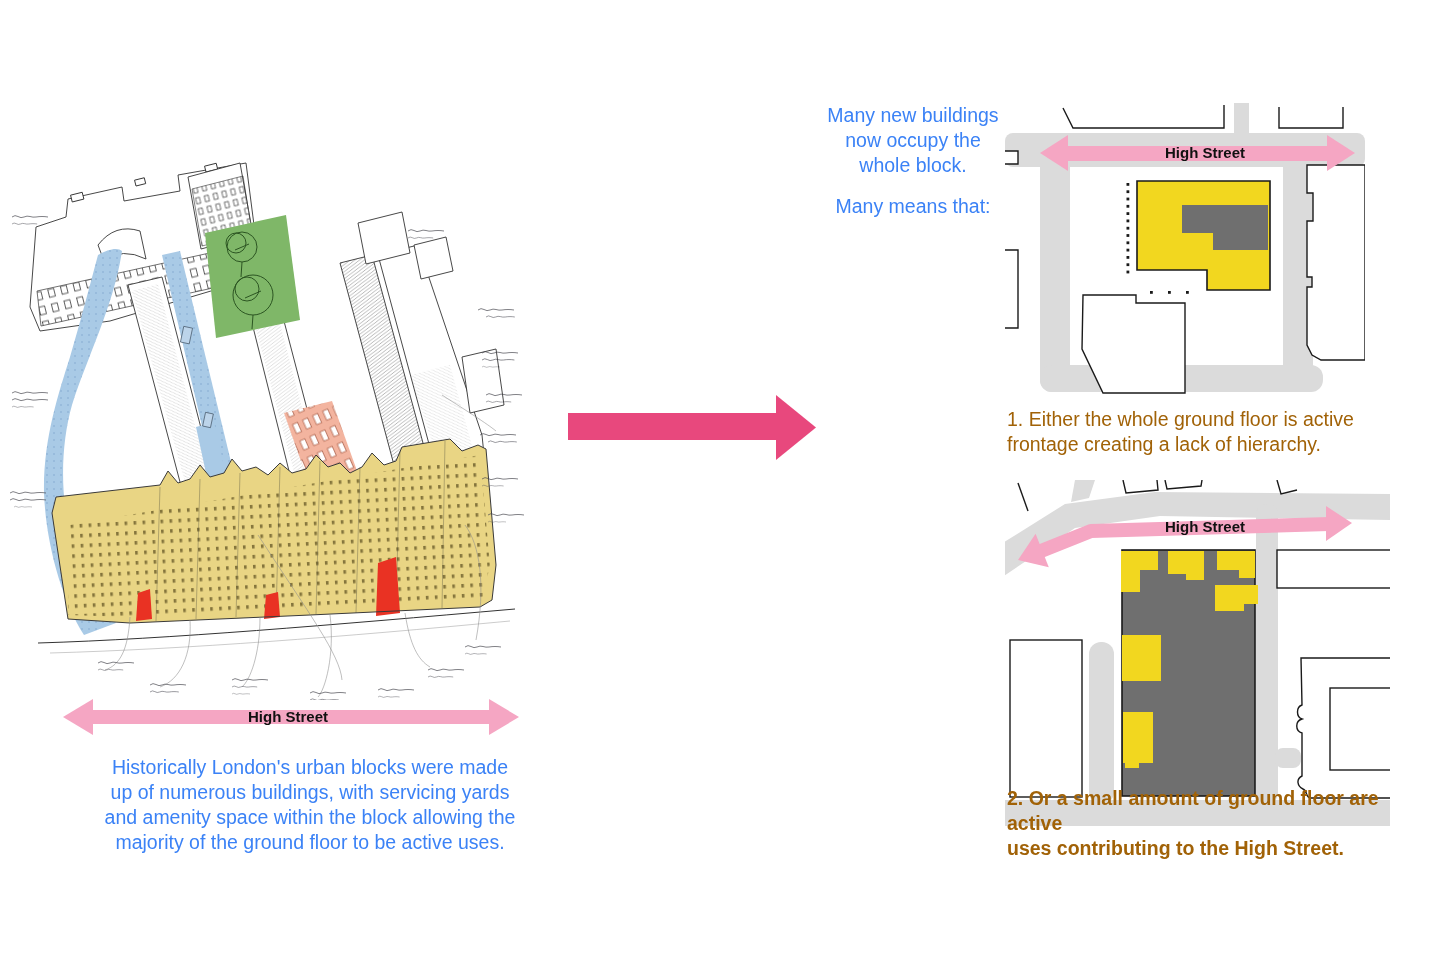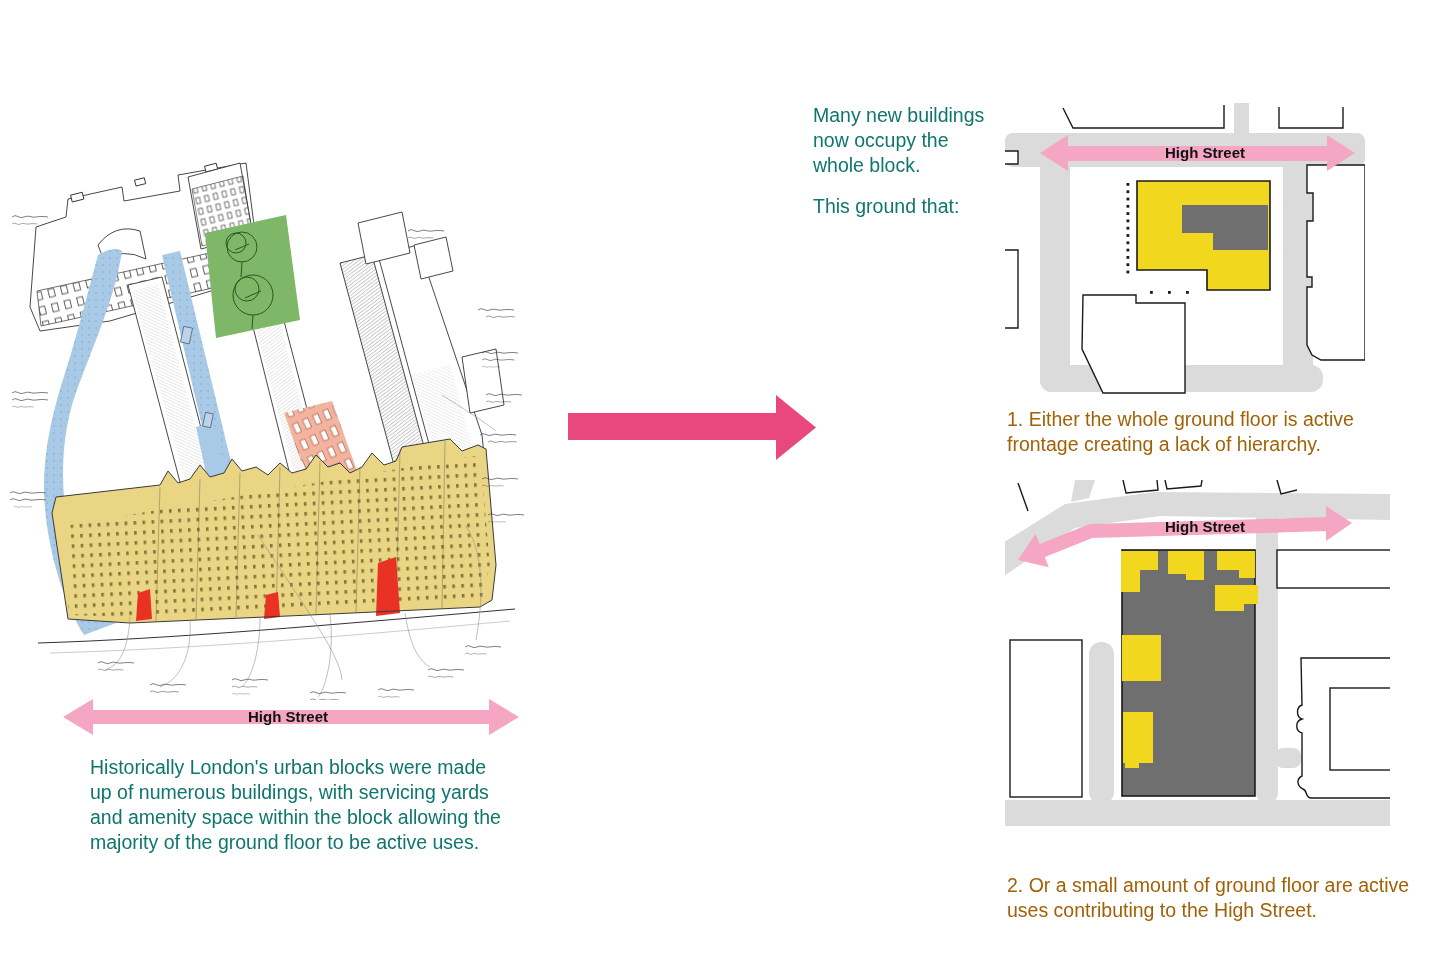--- a/index.html
+++ b/index.html
@@ -1,19 +1,19 @@
 <!DOCTYPE html>
 <html><head>
 <meta charset="utf-8">
 <style>
   html,body{margin:0;padding:0;background:#ffffff;}
   .page{position:relative;width:1440px;height:960px;background:#fff;overflow:hidden;
         font-family:"Liberation Sans","DejaVu Sans",sans-serif;color:#161616;}
   .abs{position:absolute;}
-  .body-text{font-size:19.5px;line-height:25px;white-space:pre-line;color:#0f766e;}
+  .body-text{font-size:19.5px;line-height:25px;white-space:pre-line;color:#3b82f6;text-align:center;}
   .caption{font-size:19.5px;line-height:25px;white-space:pre-line;color:#a16207;}
   svg text.street-label{font-family:"Liberation Sans","DejaVu Sans",sans-serif;
         font-size:15px;font-weight:bold;fill:#111;text-anchor:middle;}
 </style>
 </head>
 <body>
 
 <div class="page">
 
   <svg class="abs" style="left:10px;top:95px;" width="530" height="605" viewBox="0 0 530 605">
@@ -186,21 +186,21 @@
   <svg class="abs" style="left:568px;top:395px;" width="250" height="70" viewBox="0 0 250 70">
     <g fill="#e8487d">
       <rect x="0" y="18" width="210" height="27"></rect>
       <polygon points="208,0 248,32.5 208,65"></polygon>
     </g>
   </svg>
 
   <div class="abs body-text" style="left:813px;top:103px;width:200px;">Many new buildings
 now occupy the
 whole block.</div>
-  <div class="abs body-text" style="left:813px;top:194px;width:200px;">This ground that:</div>
+  <div class="abs body-text" style="left:813px;top:194px;width:200px;">Many means that:</div>
 
   <svg class="abs" style="left:1005px;top:95px;" width="360" height="302" viewBox="0 0 360 302">
     <g fill="#dbdbdb">
       <rect x="0" y="38" width="360" height="34" rx="8"></rect>
       <rect x="35" y="55" width="30" height="242" rx="12"></rect>
       <rect x="278" y="60" width="30" height="237" rx="12"></rect>
       <rect x="35" y="270" width="283" height="27" rx="12"></rect>
       <rect x="229" y="8" width="15" height="34"></rect>
     </g>
     <g stroke="#1a1a1a" stroke-width="1.4" fill="#fff">
@@ -276,16 +276,16 @@
         <rect x="120" y="282" width="14" height="6"></rect>
     </g>
     <g>
       <path d="M36,71 L86,51 L324,44" stroke="#f5a6c3" stroke-width="14" fill="none" stroke-linejoin="round"></path>
       <polygon points="13,80 43.8,87.2 30.6,53.8" fill="#f5a6c3"></polygon>
       <polygon points="347,43 321,26 321,61" fill="#f5a6c3"></polygon>
     </g>
     <text class="street-label" x="200" y="52">High Street</text>
   </svg>
 
-  <div class="abs caption" style="left:1007px;top:873px;width:420px;">2. Or a small amount of ground floor are active
+  <div class="abs caption" style="left:1007px;top:786px;width:420px;font-weight:bold;">2. Or a small amount of ground floor are active
 uses contributing to the High Street.</div>
 
 </div>
 
 </body></html>

